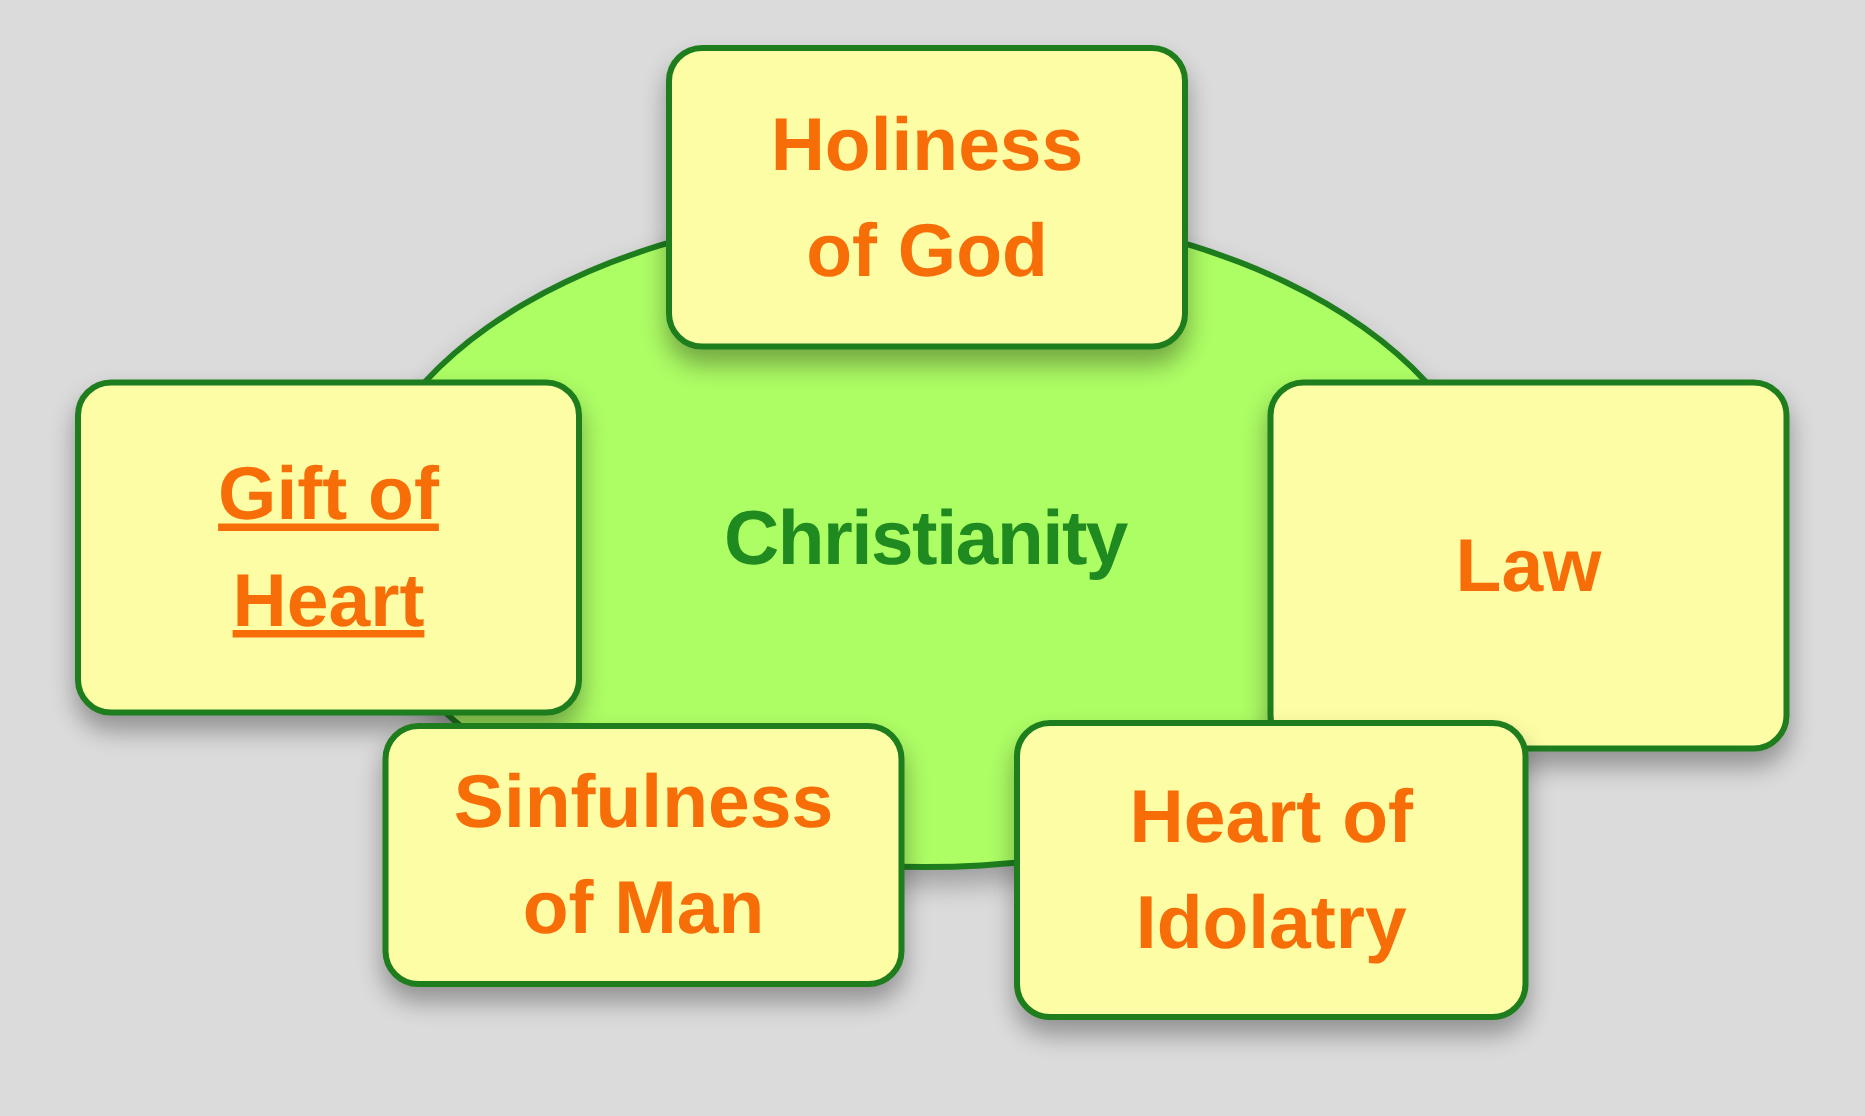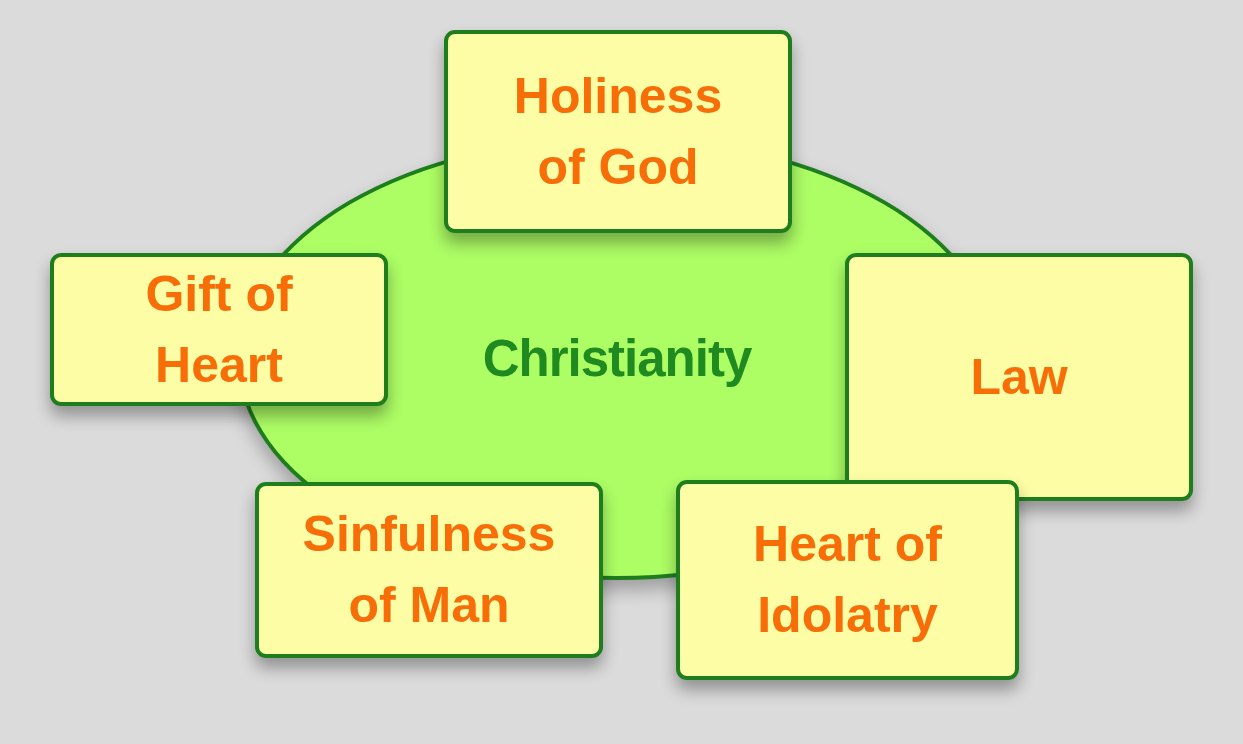--- a/index.html
+++ b/index.html
@@ -45,35 +45,35 @@
     font-size: 51px;
     font-weight: bold;
     letter-spacing: -1px;
     white-space: nowrap;
   }
   .node {
     position: absolute;
     box-sizing: border-box;
     background: var(--box_fill, #FDFDA5);
     border: 4px solid var(--border_green, #1E7E1E);
-    border-radius: 11px;
+    border-radius: 24px;
     box-shadow: 0 10px 16px rgba(0,0,0,0.33);
     display: flex;
     flex-direction: column;
     align-items: center;
     justify-content: center;
     text-align: center;
     color: var(--text_orange, #F76E09);
     font-size: 50px;
     font-weight: bold;
     line-height: 1.42;
     z-index: 2;
   }
   .node-holiness   { left: 444px; top: 30px;  width: 348px; height: 203px; }
-  .node-gift       { left: 50px;  top: 253px; width: 338px; height: 153px; }
+  .node-gift       { left: 50px;  top: 253px; width: 338px; height: 224px; text-decoration: underline; }
   .node-law        { left: 845px; top: 253px; width: 348px; height: 248px; }
   .node-sinfulness { left: 255px; top: 482px; width: 348px; height: 176px; }
   .node-heart      { left: 662px; top: 480px; width: 343px; height: 200px; margin-left: 14px; }
 </style>
 </head>
 <body>
 
 <div class="canvas">
 
   <div class="ellipse"></div>

